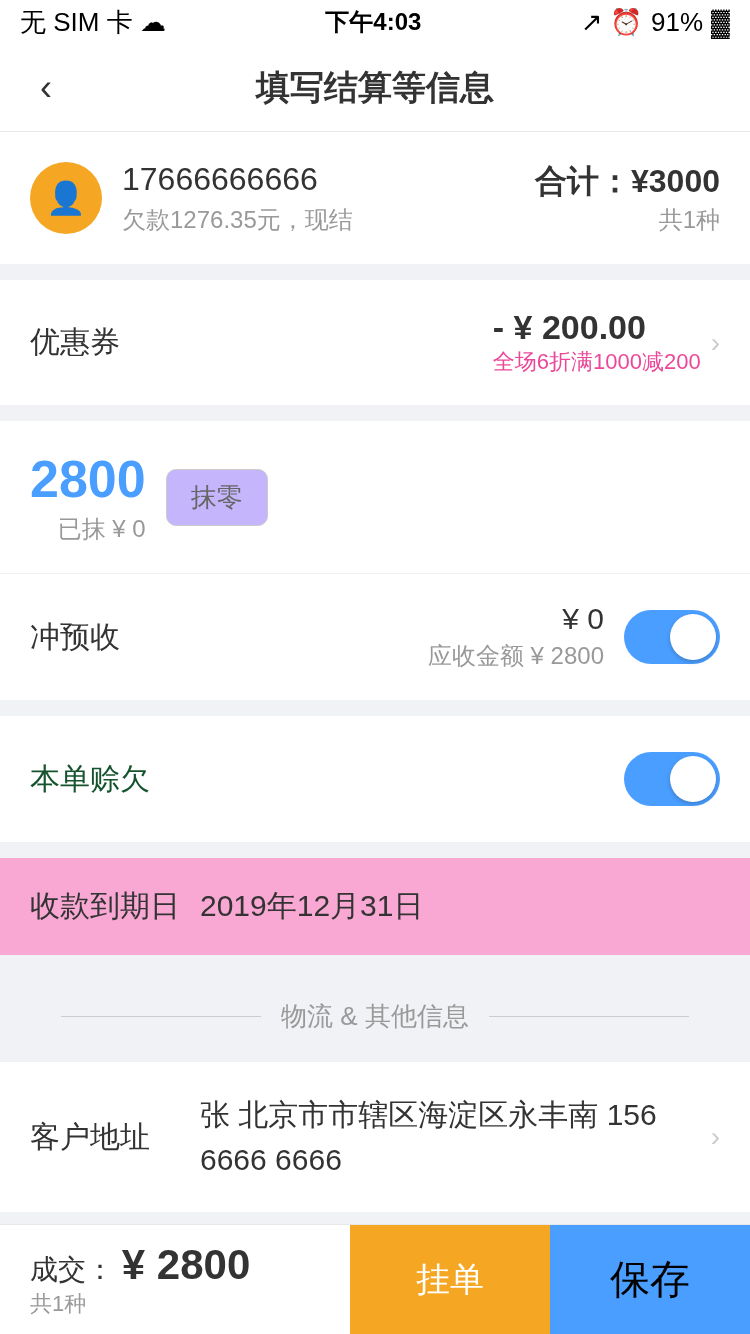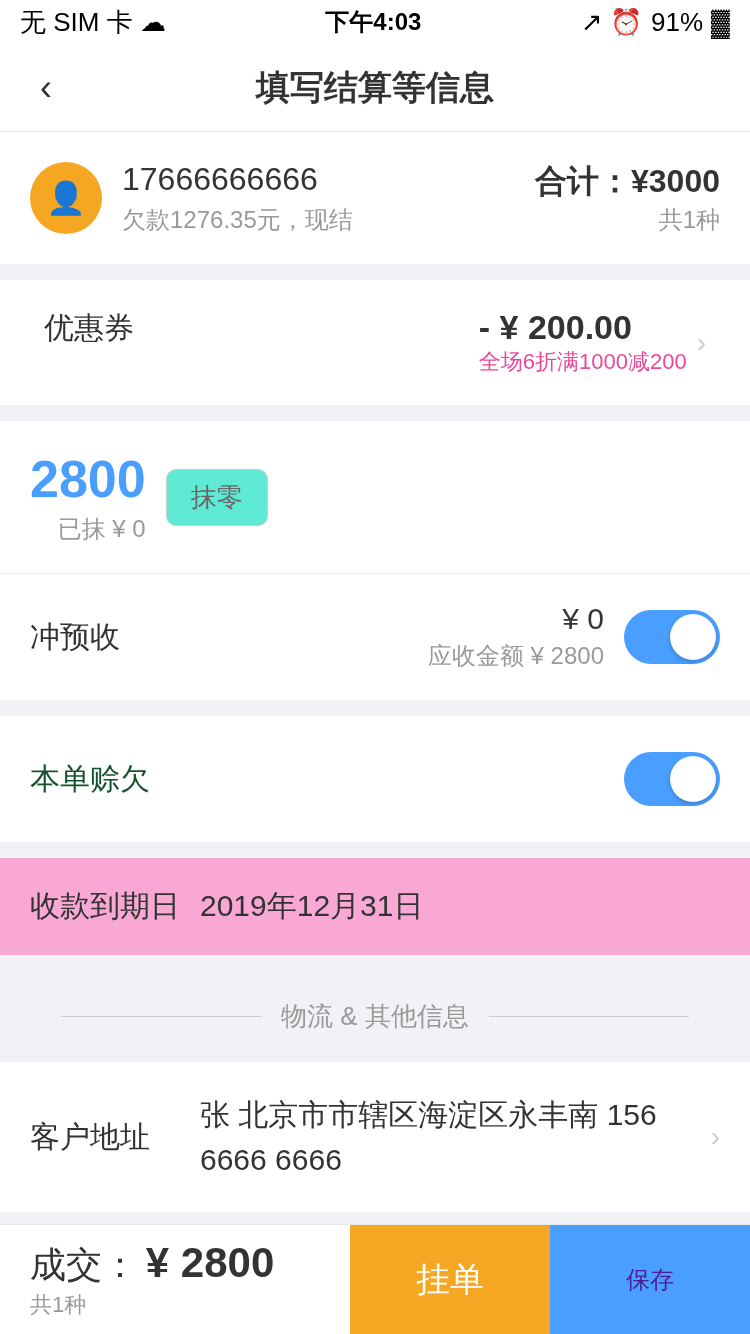--- a/index.html
+++ b/index.html
@@ -82,22 +82,23 @@
     .user-info { display: flex; flex-direction: column; gap: 6px; }
     .user-phone { font-size: 32px; font-weight: 500; color: #333; }
     .user-debt { font-size: 24px; color: #999; }
     .user-right { text-align: right; }
     .total-amount { font-size: 32px; font-weight: 600; color: #333; }
     .total-count { font-size: 24px; color: #999; }
 
     
     .coupon-row {
       background: #fff;
-      padding: 28px 44px;
-      display: flex;
+      padding: 28px 30px;
+      display: flex;
+      align-items: center;
       justify-content: space-between;
       margin-bottom: 16px;
     }
     .coupon-label { font-size: 30px; color: #333; }
     .coupon-right { display: flex; align-items: center; gap: 10px; }
     .coupon-discount { font-size: 34px; font-weight: 600; color: #333; }
     .coupon-detail { font-size: 22px; color: #ec4899; text-align: right; }
     .chevron { font-size: 28px; color: #ccc; }
 
     
@@ -121,21 +122,21 @@
       font-weight: 600;
       color: #4a9eff;
     }
     .round-btn {
       border: 1px solid #ccc;
       border-radius: 10px;
       padding: 10px 24px;
       font-size: 26px;
       color: #666;
       cursor: pointer;
-      background: #5eead4;
+      background: #c4b5fd;
     }
     .amount-sub { font-size: 24px; color: #999; text-align: right; margin-top: 4px; }
 
     
     .prepay-row {
       padding: 28px 30px;
       display: flex;
       align-items: center;
       justify-content: space-between;
     }
@@ -232,21 +233,21 @@
       height: 110px;
       background: #fff;
       display: flex;
       align-items: center;
       border-top: 1px solid #e8e8e8;
     }
     .bottom-summary {
       flex: 1;
       padding: 0 30px;
     }
-    .bottom-deal { font-size: 36px; color: #333; }
+    .bottom-deal { font-size: 28px; color: #333; }
     .bottom-amount { font-size: 42px; font-weight: 600; color: #333; display: inline; }
     .bottom-count { font-size: 22px; color: #999; }
     .bottom-actions {
       display: flex;
       height: 100%;
     }
     .btn-hang {
       width: 200px;
       height: 100%;
       background: #f5a623;
@@ -257,22 +258,22 @@
       color: #fff;
       cursor: pointer;
     }
     .btn-save {
       width: 200px;
       height: 100%;
       background: #4a9eff;
       display: flex;
       align-items: center;
       justify-content: center;
-      font-size: 24px;
-      color: #4c1d95;
+      font-size: 40px;
+      color: #000000;
       cursor: pointer;
     }
   </style>
 </head>
 <body>
 
 <div class="status-bar">
   <div class="status-left">
     <span>无 SIM 卡 ☁</span>
   </div>

